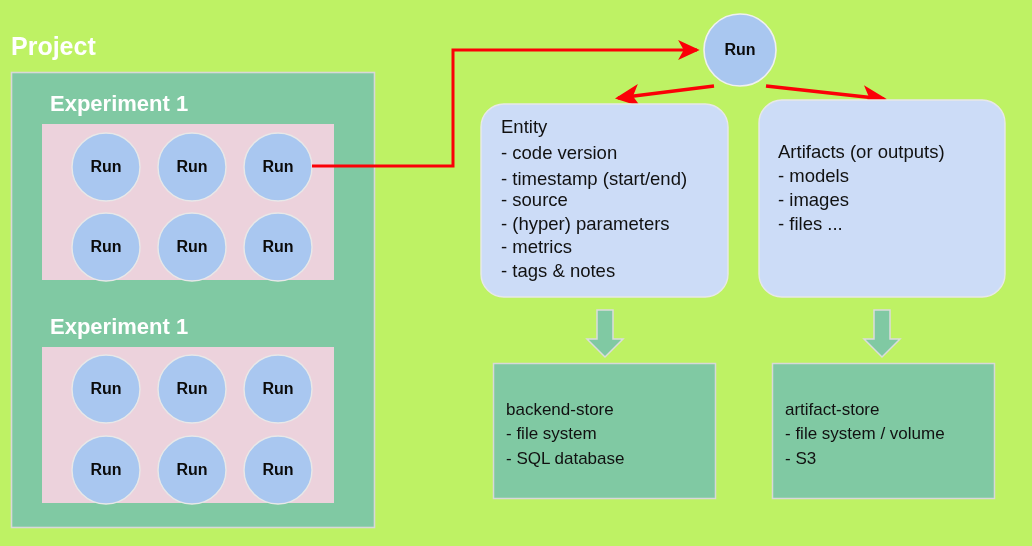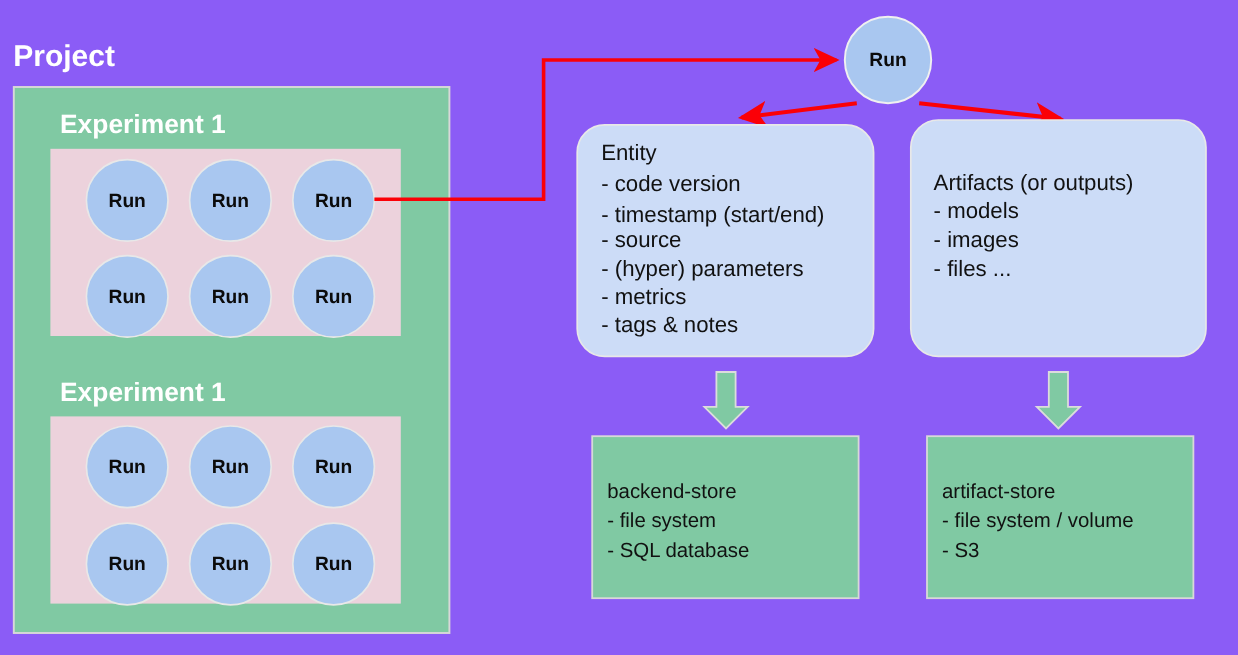--- a/index.html
+++ b/index.html
@@ -11,21 +11,21 @@
   body {
     width: 1032px;
     height: 546px;
     overflow: hidden;
     font-family: "Liberation Sans", sans-serif;
   }
   #diagram-root {
     position: relative;
     width: 1032px;
     height: 546px;
-    background: #8b5cf6;
+    background: #bef264;
   }
   svg.layer {
     position: absolute;
     left: 0;
     top: 0;
     width: 1032px;
     height: 546px;
   }
   .project-title {
     font-family: "Liberation Sans", sans-serif;

